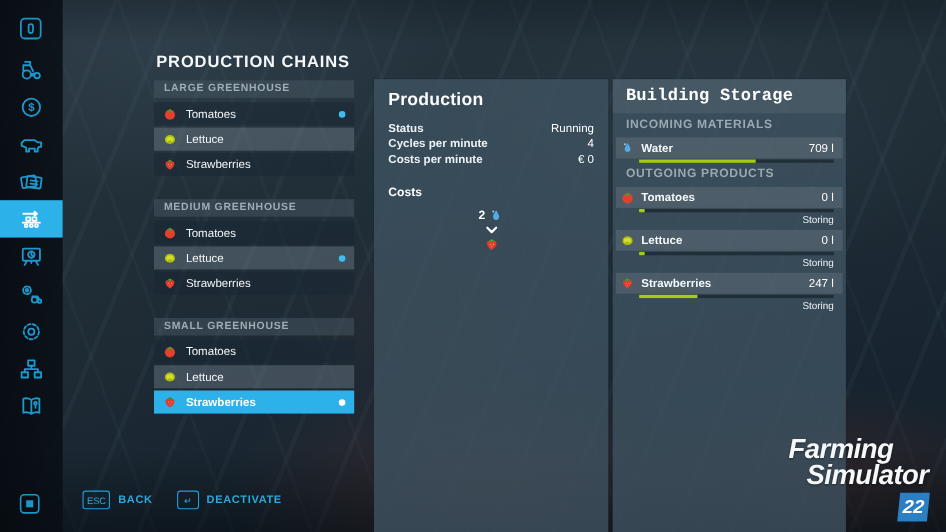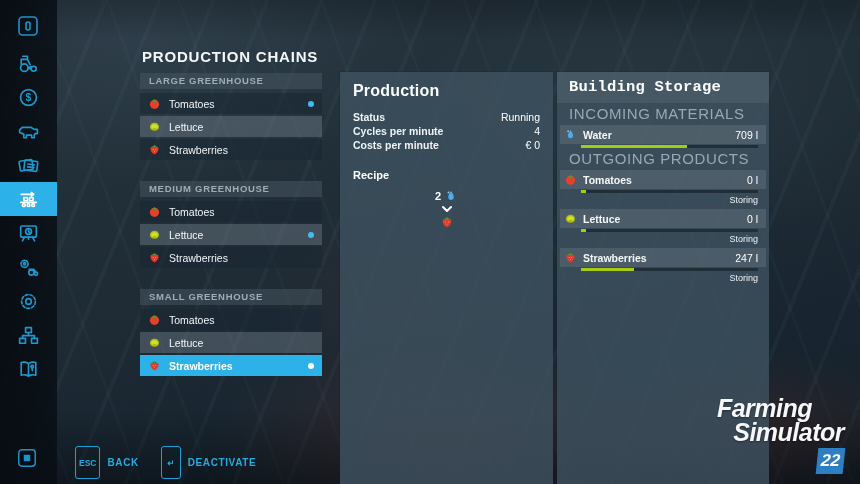--- a/index.html
+++ b/index.html
@@ -64,39 +64,39 @@
   .recipe-flow { margin-top:8px; display:flex; flex-direction:column; align-items:center; gap:2px; }
   .recipe-in { display:flex; align-items:center; gap:3px; color:#ffffff; font-size:11px; font-weight:600; }
   .recipe-in svg, .recipe-out svg { width:14px; height:14px; display:block; }
   .recipe-chevron svg { width:12px; height:8px; display:block; stroke:#ffffff; stroke-width:2; fill:none; stroke-linecap:round; stroke-linejoin:round; }
 
   
   .storage { left:557px; width:212px; }
   .storage-titleband { height:31px; line-height:31px; padding-left:12px;
     background:rgba(255,255,255,0.07);font-family:Liberation Mono, monospace; }
   .sec-header { height:15px; line-height:15px; margin:3px 0 4px 0; padding-left:12px;
-    color:#9aa9b1; font-size:15px; font-weight:400; letter-spacing:0.6px; }
+    color:#9aa9b1; font-size:11px; font-weight:700; letter-spacing:0.6px; }
   .srow { margin:0 3px 2px 3px; }
   .srow-band { height:19px; display:flex; align-items:center; padding:0 8px 0 4px;
     background:rgba(255,255,255,0.10); }
   .srow-band .p-icon { width:13px; height:13px; margin-right:6px; flex:0 0 13px; }
   .srow-band .p-icon svg { width:13px; height:13px; display:block; }
   .s-label { color:#f4f8fa; font-size:10.5px; font-weight:600; flex:1 1 auto; }
   .s-amount { color:#ffffff; font-size:10.5px; }
   .srow-bar { height:3px; margin:1px 8px 0 21px; background:rgba(15,24,30,0.55); position:relative; }
   .srow-bar .fill { position:absolute; left:0; top:0; bottom:0; background:#a6cc12; }
   .s-storing { height:14px; line-height:14px; text-align:right; padding-right:8px;
     color:#eef3f6; font-size:9px; }
 
   
   .footer { position:absolute; left:75px; top:446px; display:flex; gap:22px; z-index:5; }
   .hint-btn { display:flex; align-items:center; gap:7px; cursor:pointer; }
-  .hint-key { min-width:20px; height:33px; padding:0 3px; border:1.5px solid #1f9fd8; border-radius:3px;
+  .hint-key { min-width:20px; height:17px; padding:0 3px; border:1.5px solid #1f9fd8; border-radius:3px;
     display:flex; align-items:center; justify-content:center;
-    color:#2aa9df; font-size:8.5px; font-weight:700; }
+    color:#2aa9df; font-size:8.5px; font-weight:400; }
   .hint-label { color:#2aa9df; font-size:10px; font-weight:700; letter-spacing:0.6px; }
 
   
   .logo { position:absolute; right:16px; bottom:10px; display:flex; flex-direction:column; align-items:flex-end; z-index:5; }
   .logo-line1 { color:#f5f7f8; font-size:25px; line-height:23px; font-weight:700; font-style:italic;
     letter-spacing:-0.5px; margin-right:32px; text-shadow:0 1px 2px rgba(0,0,0,0.4); }
   .logo-row { display:flex; align-items:flex-end; gap:4px;flex-direction:column; }
   .logo-line2 { color:#f5f7f8; font-size:25px; line-height:24px; font-weight:700; font-style:italic;
     letter-spacing:-0.5px; text-shadow:0 1px 2px rgba(0,0,0,0.4); }
   .logo-badge { width:27px; height:26px; background:#2b7fc2; color:#ffffff; font-size:17px; font-weight:700;
@@ -312,21 +312,21 @@
       </div>
       <div class="prod-row">
         <span class="lbl">Cycles per minute</span>
         <span class="val">4</span>
       </div>
       <div class="prod-row">
         <span class="lbl">Costs per minute</span>
         <span class="val">€ 0</span>
       </div>
     </div>
-    <div class="recipe-heading">Recipe</div>
+    <div class="recipe-heading">Costs</div>
     <div class="recipe-flow">
       <div class="recipe-in">
         <span>2</span>
         <span>
             <svg viewBox="0 0 24 24" width="14" height="14">
               <path d="M12 3.5 C9.2 8 7.2 10.8 7.2 13.8 C7.2 16.7 9.3 19 12 19 C14.7 19 16.8 16.7 16.8 13.8 C16.8 10.8 14.8 8 12 3.5Z" fill="#54aae6"></path>
               <circle cx="7.6" cy="5.8" r="1.6" fill="#8fd0f5"></circle>
             </svg>
           </span>
       </div>

